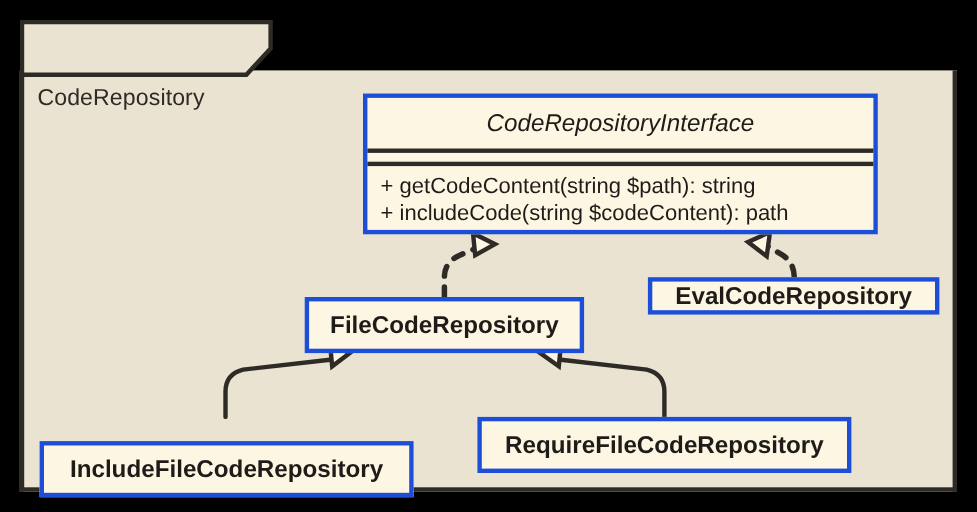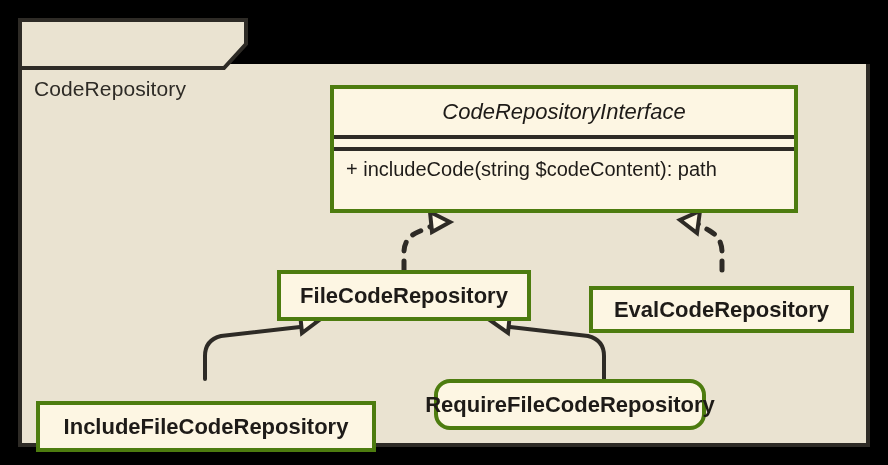--- a/index.html
+++ b/index.html
@@ -52,21 +52,21 @@
     color: #2E2B26;
     letter-spacing: 0.1px;
     white-space: nowrap;
     margin-top: 48px;
   }
 
   
   .node {
     position: absolute;
     background: #FDF6E3;
-    border: 4px solid #4d7c0f;
+    border: 4px solid #1d4ed8;
     box-sizing: border-box;
     z-index: 4;
   }
   .node-title {
     text-align: left;
     color: #1E1B18;
     white-space: nowrap;
   }
 
   
@@ -106,23 +106,23 @@
   .cls {
     display: flex;
     align-items: center;
     justify-content: center;
   }
   .cls .node-title {
     font-weight: bold;
     font-size: 22px;
   }
   #cls-file     { left: 277px; top: 270px; width: 254px; height: 51px; }
-  #cls-eval     { left: 589px; top: 286px; width: 265px; height: 47px; }
+  #cls-eval     { left: 589px; top: 252px; width: 265px; height: 34px; }
   #cls-include  { left: 36px;  top: 401px; width: 340px; height: 51px; }
-  #cls-require  { left: 434px; top: 379px; width: 272px; height: 51px; border-radius: 16px; }
+  #cls-require  { left: 434px; top: 379px; width: 340px; height: 51px; }
 
   
   #edges {
     position: absolute;
     left: 0;
     top: 0;
     width: 888px;
     height: 465px;
     z-index: 3;
     pointer-events: none;
@@ -180,20 +180,21 @@
     <path class="edge-solid" d="M604,379 L604,356 Q604,340 588,336 L510,327"></path>
     <polygon class="arrow-hollow" points="510,313 508,333 491,321"></polygon>
   </svg>
 
   <div class="node" id="iface">
     <div class="iface-name">CodeRepositoryInterface</div>
     <div class="sep"></div>
     <div class="empty-compartment"></div>
     <div class="sep"></div>
     <div class="methods">
+      <div class="method-line">+ getCodeContent(string $path): string</div>
       <div class="method-line">+ includeCode(string $codeContent): path</div>
     </div>
   </div>
 
   <div class="node cls" id="cls-file">
     <span class="node-title">FileCodeRepository</span>
   </div>
 
   <div class="node cls" id="cls-eval">
     <span class="node-title">EvalCodeRepository</span>

